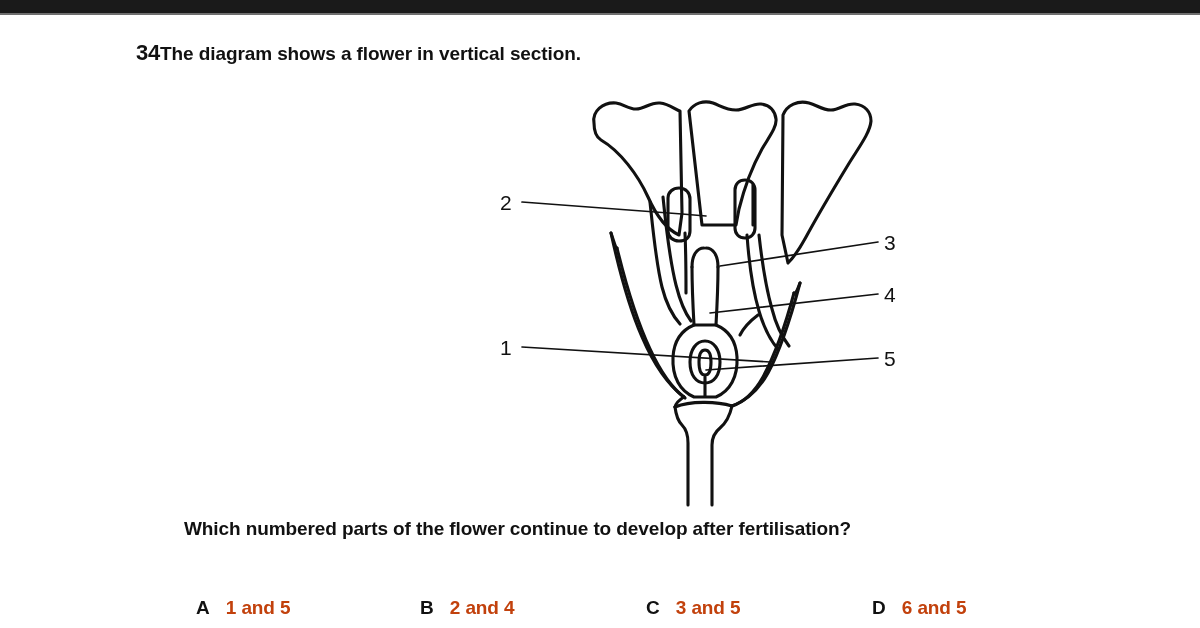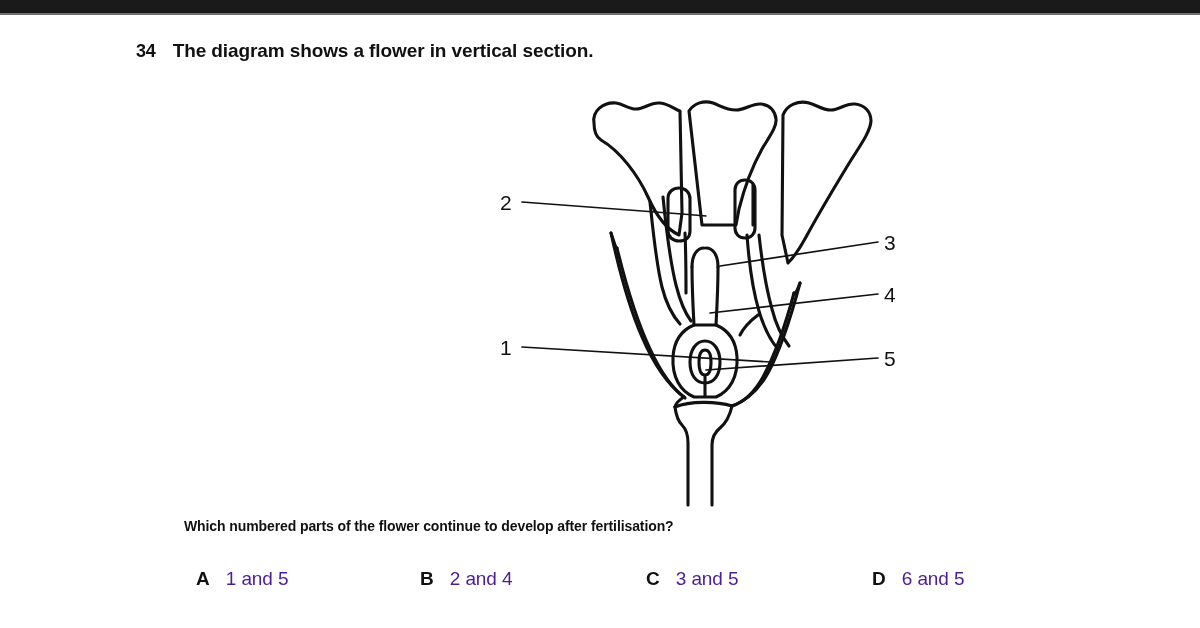--- a/index.html
+++ b/index.html
@@ -48,51 +48,50 @@
   
   .qhead {
     position: absolute;
     left: 136px;
     top: 25px;
     display: flex;
     align-items: baseline;
     white-space: nowrap;
   }
   .qnum {
-    font-size: 18px;
+    font-size: 22px;
     font-weight: bold;
     color: #111111;
     letter-spacing: -0.2px;
   }
   .qtext {
     font-size: 19px;
     font-weight: bold;
     color: #111111;
-    margin-left: 17px;
     letter-spacing: -0.1px;
   }
 
   
   .diagram-wrap {
     position: absolute;
     left: 470px;
     top: 70px;
     width: 460px;
     height: 425px;
   }
   .diagram-wrap svg {
     display: block;
   }
 
   
   .stem {
     position: absolute;
     left: 184px;
     top: 503px;
-    font-size: 14px;
+    font-size: 19px;
     font-weight: bold;
     color: #111111;
     white-space: nowrap;
     letter-spacing: -0.1px;
     text-align: center;
   }
 
   
   .options {
     position: absolute;
@@ -108,24 +107,25 @@
     align-items: baseline;
     white-space: nowrap;
   }
   .opt-letter {
     font-size: 19px;
     font-weight: bold;
     color: #111111;
   }
   .opt-text {
     font-size: 19px;
-    font-weight: normal;
-    color: #4c1d95;
+    font-weight: bold;
+    color: #c2410c;
     margin-left: 16px;
     letter-spacing: -0.1px;
+    margin-top: 29px;
   }
   .opt-a { left: 0px; }
   .opt-b { left: 224px; }
   .opt-c { left: 450px; }
   .opt-d { left: 676px; }
 </style>
 </head>
 <body>
 
 <div id="page">

